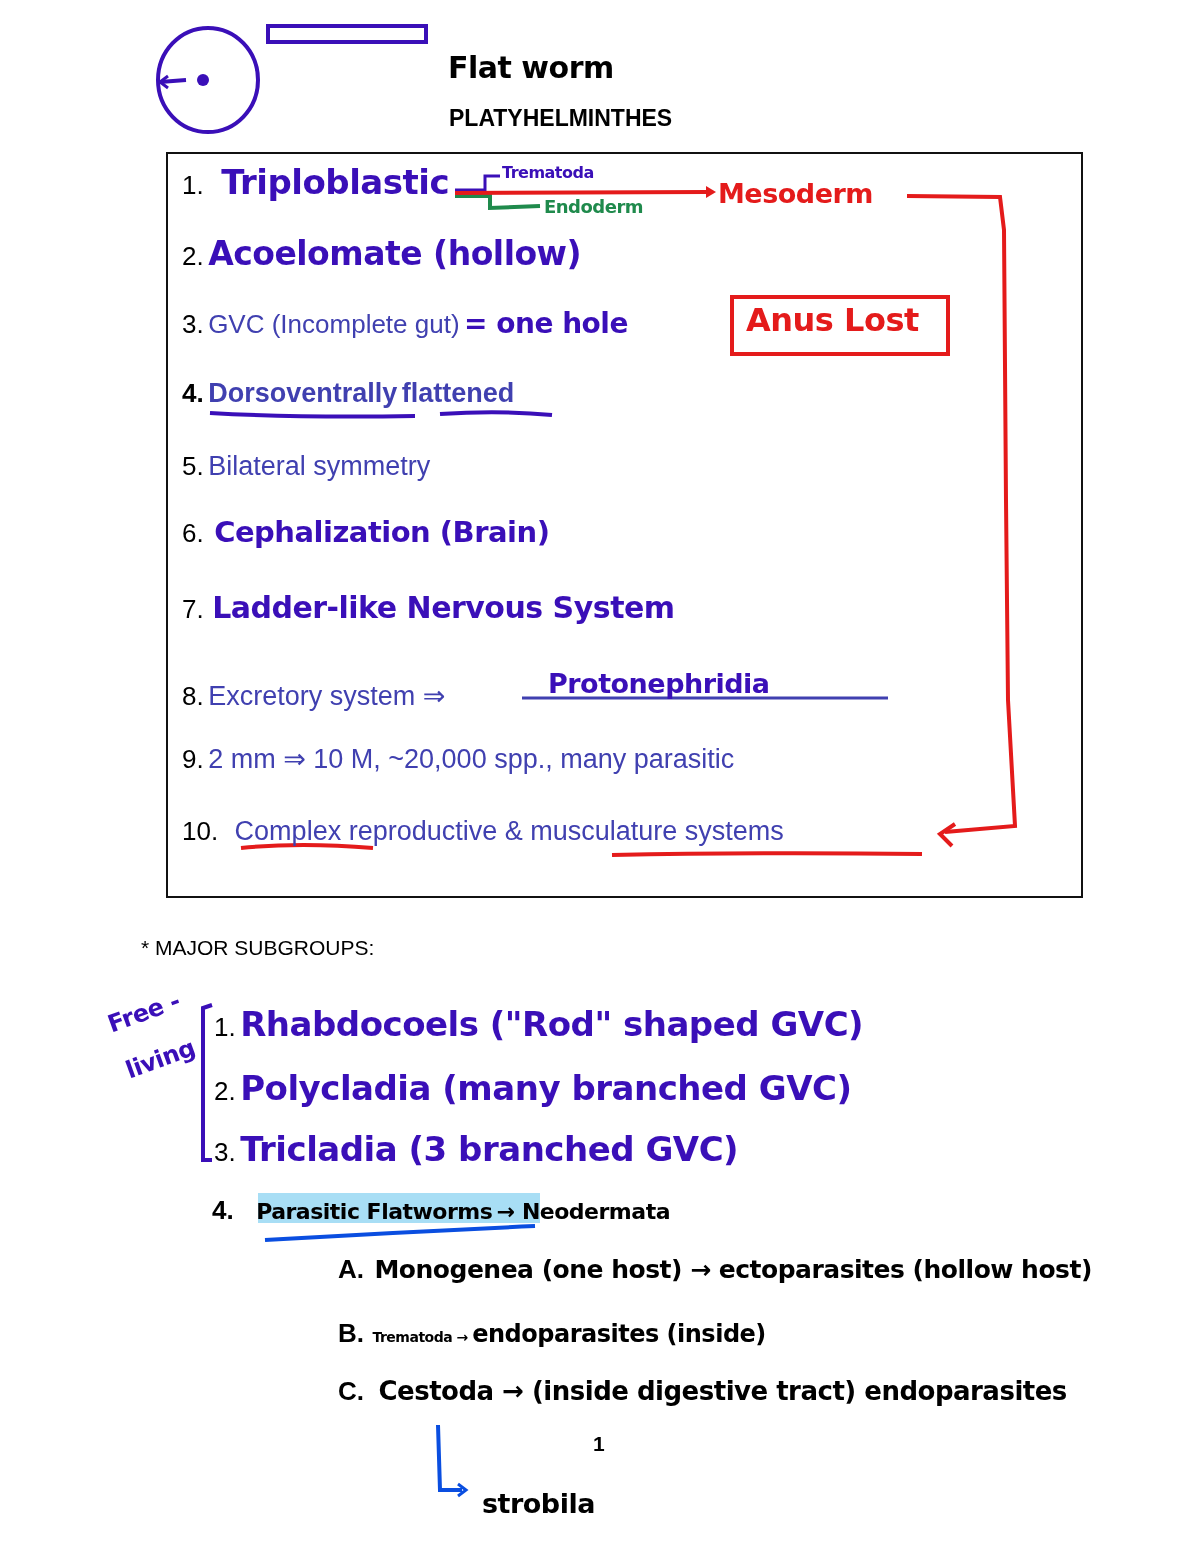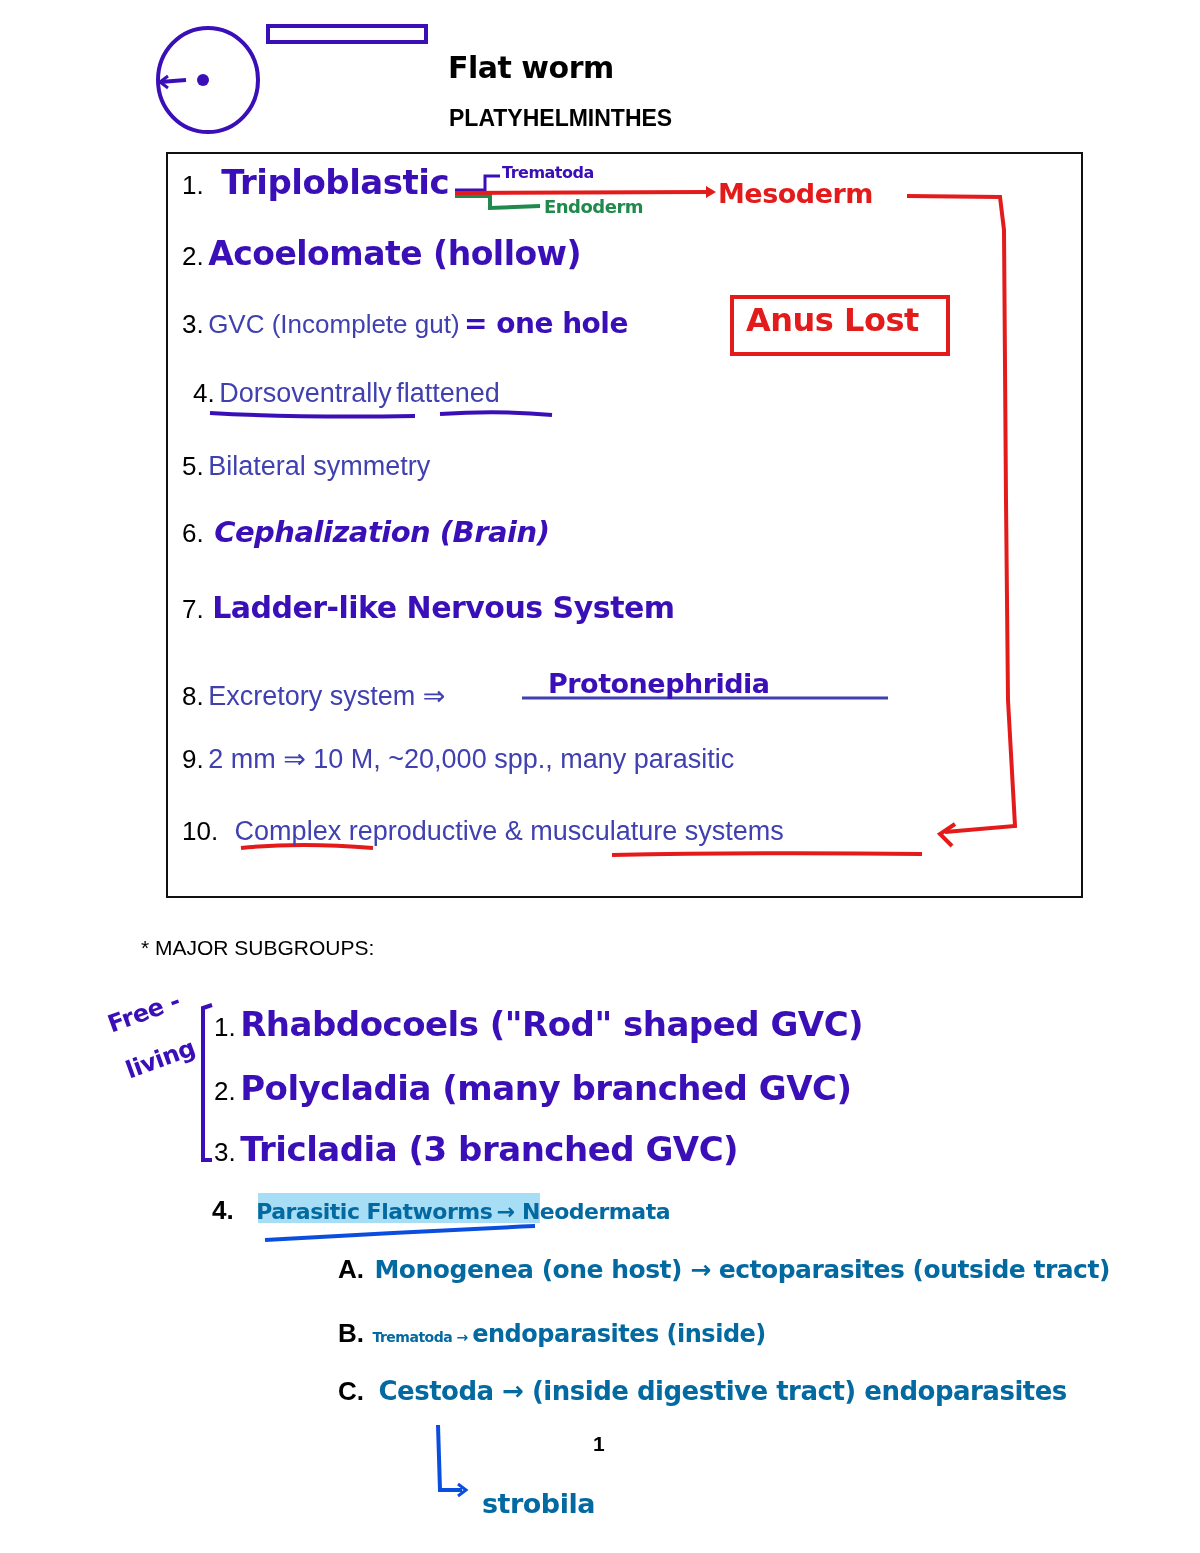--- a/index.html
+++ b/index.html
@@ -6,21 +6,21 @@
   body { width: 1200px; height: 1553px; position: relative; overflow: hidden;
          font-family: "Liberation Sans", sans-serif; }
   .abs { position: absolute; white-space: nowrap; }
   .hand { font-family: "DejaVu Sans", sans-serif; font-weight: bold; letter-spacing: -0.5px; }
   .printed { font-family: "Liberation Sans", sans-serif; }
   .num { color: #000000; font-family: "Liberation Sans", sans-serif; font-size: 26px; }
   .purple { color: #3a0fb8; }
   .slate { color: #4040b0; }
   .red { color: #e41b1b; }
   .green { color: #1f8a4c; }
-  .blue { color: #0369a1; }
+  .blue { color: #000000; }
   #box { position: absolute; left: 166px; top: 152px; width: 917px; height: 746px;
          border: 2px solid #111; box-sizing: border-box; }
   svg.overlay { position: absolute; left: 0; top: 0; pointer-events: none; }
 </style>
 </head>
 <body>
 
 <svg class="overlay" width="1200" height="1553">
 
   <g>
@@ -79,34 +79,34 @@
   <span class="hand purple" style="font-size:33px;">Acoelomate (hollow)</span>
 </div>
 
 <div class="abs" style="left:182px;top:307px;">
   <span class="num">3.</span>
   <span class="printed slate" style="font-size:26px;">GVC (Incomplete gut)</span>
   <span class="hand purple" style="font-size:28px;">= one hole</span>
 </div>
 <div class="abs hand red" style="left:746px;top:301px;font-size:32px;">Anus Lost</div>
 
-<div class="abs" style="left:193px;top:378px;">
+<div class="abs" style="left:182px;top:378px;font-weight:bold;">
   <span class="num">4.</span>
   <span class="printed slate" style="font-size:27px;">Dorsoventrally</span>
   <span class="printed slate" style="font-size:27px;">flattened</span>
 </div>
 
 <div class="abs" style="left:182px;top:451px;">
   <span class="num">5.</span>
   <span class="printed slate" style="font-size:27px;">Bilateral symmetry</span>
 </div>
 
 <div class="abs" style="left:182px;top:515px;">
   <span class="num">6.</span>
-  <span class="hand purple" style="font-size:29px;margin-left:6px;font-style:italic;">Cephalization (Brain)</span>
+  <span class="hand purple" style="font-size:29px;margin-left:6px;">Cephalization (Brain)</span>
 </div>
 
 <div class="abs" style="left:182px;top:590px;">
   <span class="num">7.</span>
   <span class="hand purple" style="font-size:30px;margin-left:4px;">Ladder-like Nervous System</span>
 </div>
 
 <div class="abs" style="left:182px;top:680px;">
   <span class="num">8.</span>
   <span class="printed slate" style="font-size:27px;">Excretory system ⇒</span>
@@ -142,21 +142,21 @@
 </div>
 
 <div class="abs" style="left:212px;top:1195px;">
   <span class="num" style="font-weight:bold;">4.</span>
   <span class="hand blue" style="font-size:22px;margin-left:18px;">Parasitic Flatworms</span>
   <span class="hand blue" style="font-size:22px;">→ Neodermata</span>
 </div>
 
 <div class="abs" style="left:338px;top:1254px;">
   <span class="num" style="font-weight:bold;">A.</span>
-  <span class="hand blue" style="font-size:25px;margin-left:6px;">Monogenea (one host) → ectoparasites (outside tract)</span>
+  <span class="hand blue" style="font-size:25px;margin-left:6px;">Monogenea (one host) → ectoparasites (hollow host)</span>
 </div>
 <div class="abs" style="left:338px;top:1318px;">
   <span class="num" style="font-weight:bold;">B.</span>
   <span class="hand blue" style="font-size:14px;margin-left:4px;">Trematoda →</span>
   <span class="hand blue" style="font-size:24px;">endoparasites (inside)</span>
 </div>
 <div class="abs" style="left:338px;top:1376px;">
   <span class="num" style="font-weight:bold;">C.</span>
   <span class="hand blue" style="font-size:26px;margin-left:10px;text-align:right;">Cestoda → (inside digestive tract) endoparasites</span>
 </div>

